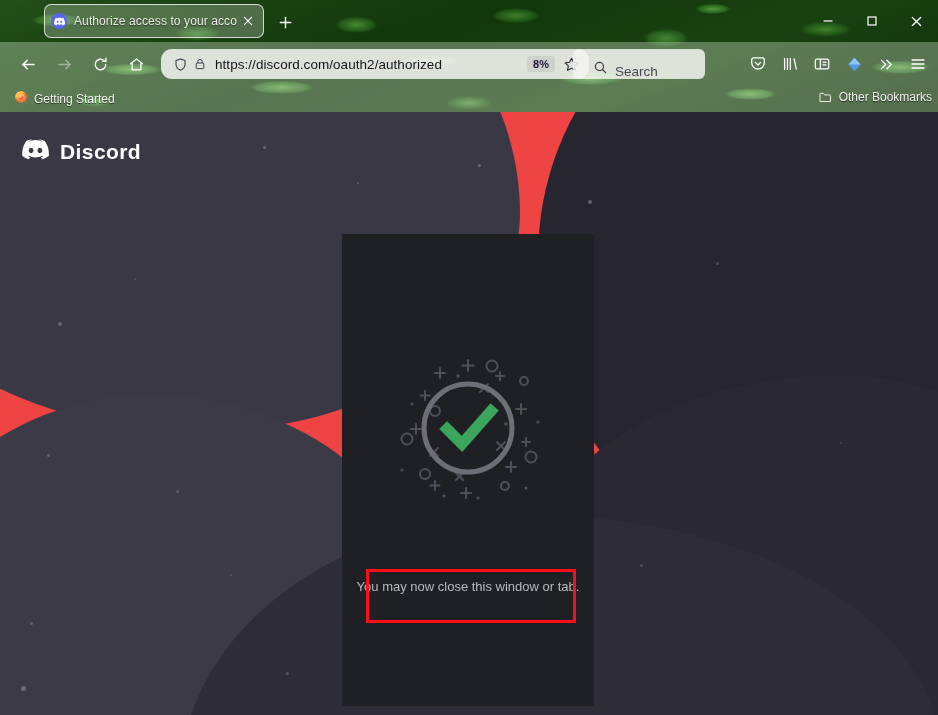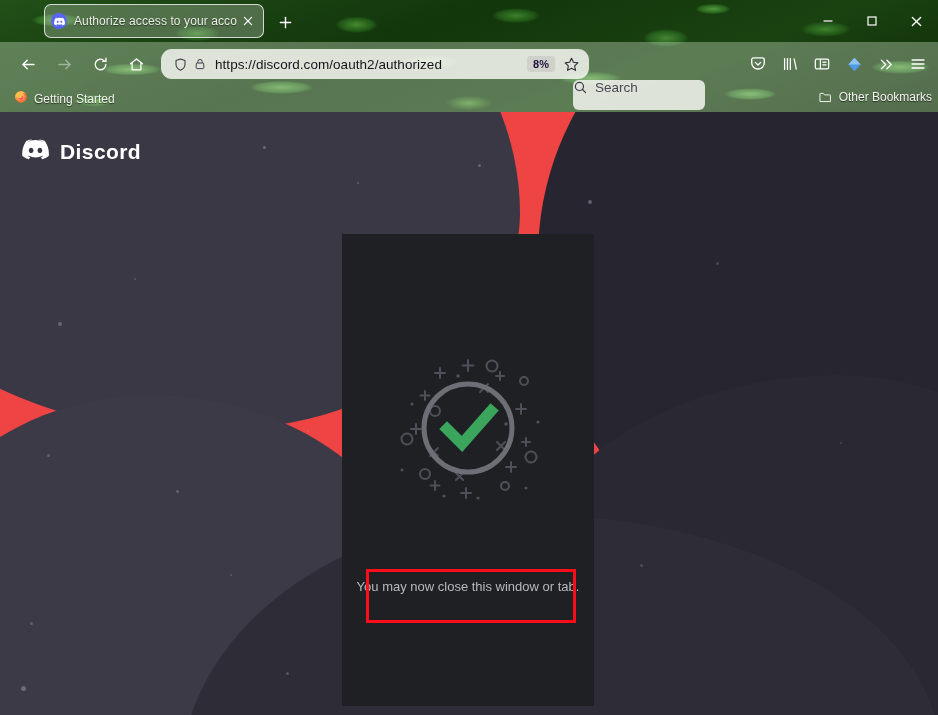--- a/index.html
+++ b/index.html
@@ -175,23 +175,22 @@
   }
   .star-btn { width: 24px; height: 24px; flex: 0 0 auto; display:flex; align-items:center; justify-content:center; }
 
   .searchbar {
     position: absolute;
     left: 573px; top: 49px;
     width: 132px; height: 30px;
     background: rgba(243,245,240,0.86);
     border-radius: 6px;
     display: flex;
-    align-items: flex-start;
-    padding: 0 0;
-    margin-top: 31px;
+    align-items: flex-end;
+    padding: 0 20px;
   }
   .search-text { font-size: 13.5px; color: #4a4754; margin-left: 7px; }
 
   .toolbar-right {
     position: absolute;
     right: 4px; top: 48px;
     display: flex;
     align-items: center;
     height: 32px;
   }

